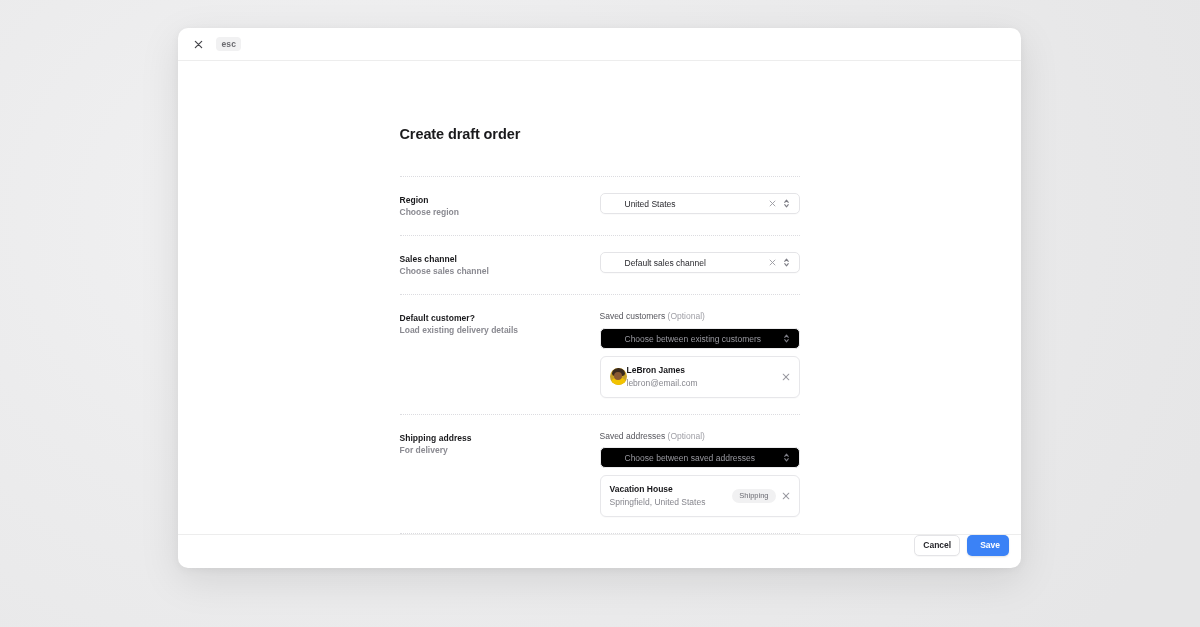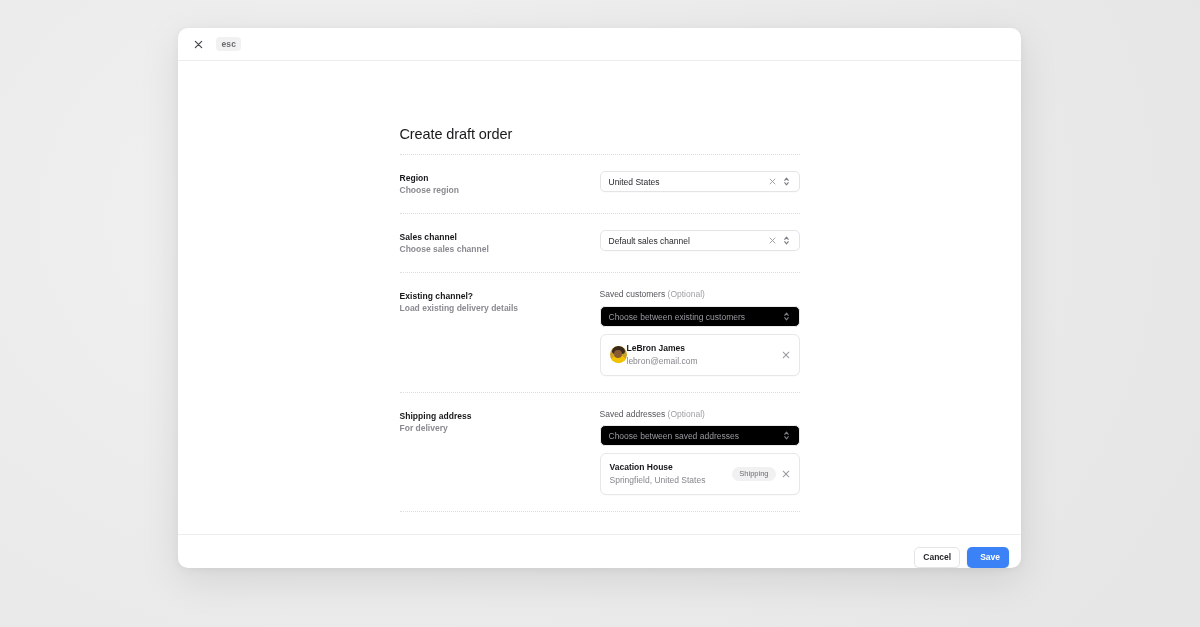--- a/index.html
+++ b/index.html
@@ -75,24 +75,24 @@
   }
 
   .form-wrap {
     width: 400px;
     margin: 0 auto;
     padding-top: 65px;
   }
 
   .form-title {
     font-size: 14.5px;
-    font-weight: 400;
+    font-weight: 700;
     color: #1a1a1c;
     letter-spacing: -0.1px;
-    margin-bottom: 12px;
+    margin-bottom: 34px;
   }
 
   .divider {
     height: 1px;
     border-top: 1px dotted #dcdce0;
     margin: 0;
   }
 
   .section {
     display: flex;
@@ -136,21 +136,21 @@
 
   
   .select {
     position: relative;
     height: 21px;
     background: #ffffff;
     border: 1px solid #e4e4e7;
     border-radius: 5px;
     display: flex;
     align-items: center;
-    padding: 0 6px 0 8px;
+    padding: 0 6px 0 24px;
     box-shadow: 0 1px 1px rgba(0,0,0,0.02);
     cursor: pointer;
   }
   .select-value {
     flex: 1 1 auto;
     font-size: 8.5px;
     color: #29292e;
     white-space: nowrap;
     overflow: hidden;
     text-overflow: ellipsis;
@@ -261,21 +261,21 @@
     gap: 9px;
     padding-top: 1px;
   }
 
   
   .modal-footer {
     flex: 0 0 34px;
     height: 34px;
     border-top: 1px solid #ededed;
     display: flex;
-    align-items: flex-end;
+    align-items: flex-start;
     justify-content: flex-end;
     gap: 7px;
     padding-right: 12px;
   }
 
   .btn {
     font-family: "Liberation Sans", sans-serif;
     font-size: 8.5px;
     font-weight: 600;
     border-radius: 5px;
@@ -363,21 +363,21 @@
               </svg>
             </span>
           </div>
         </div>
       </div>
 
       <div class="divider"></div>
 
       <div class="section">
         <div class="section-left">
-          <div class="section-title">Existing channel?</div>
+          <div class="section-title">Default customer?</div>
           <div class="section-sub">Load existing delivery details</div>
         </div>
         <div class="section-right">
           <div class="field-label">
             <span>Saved customers</span>
             <span class="optional">(Optional)</span>
           </div>
           <div class="select placeholder">
             <span class="select-value">Choose between existing customers</span>
             <span class="icon-stepper">

